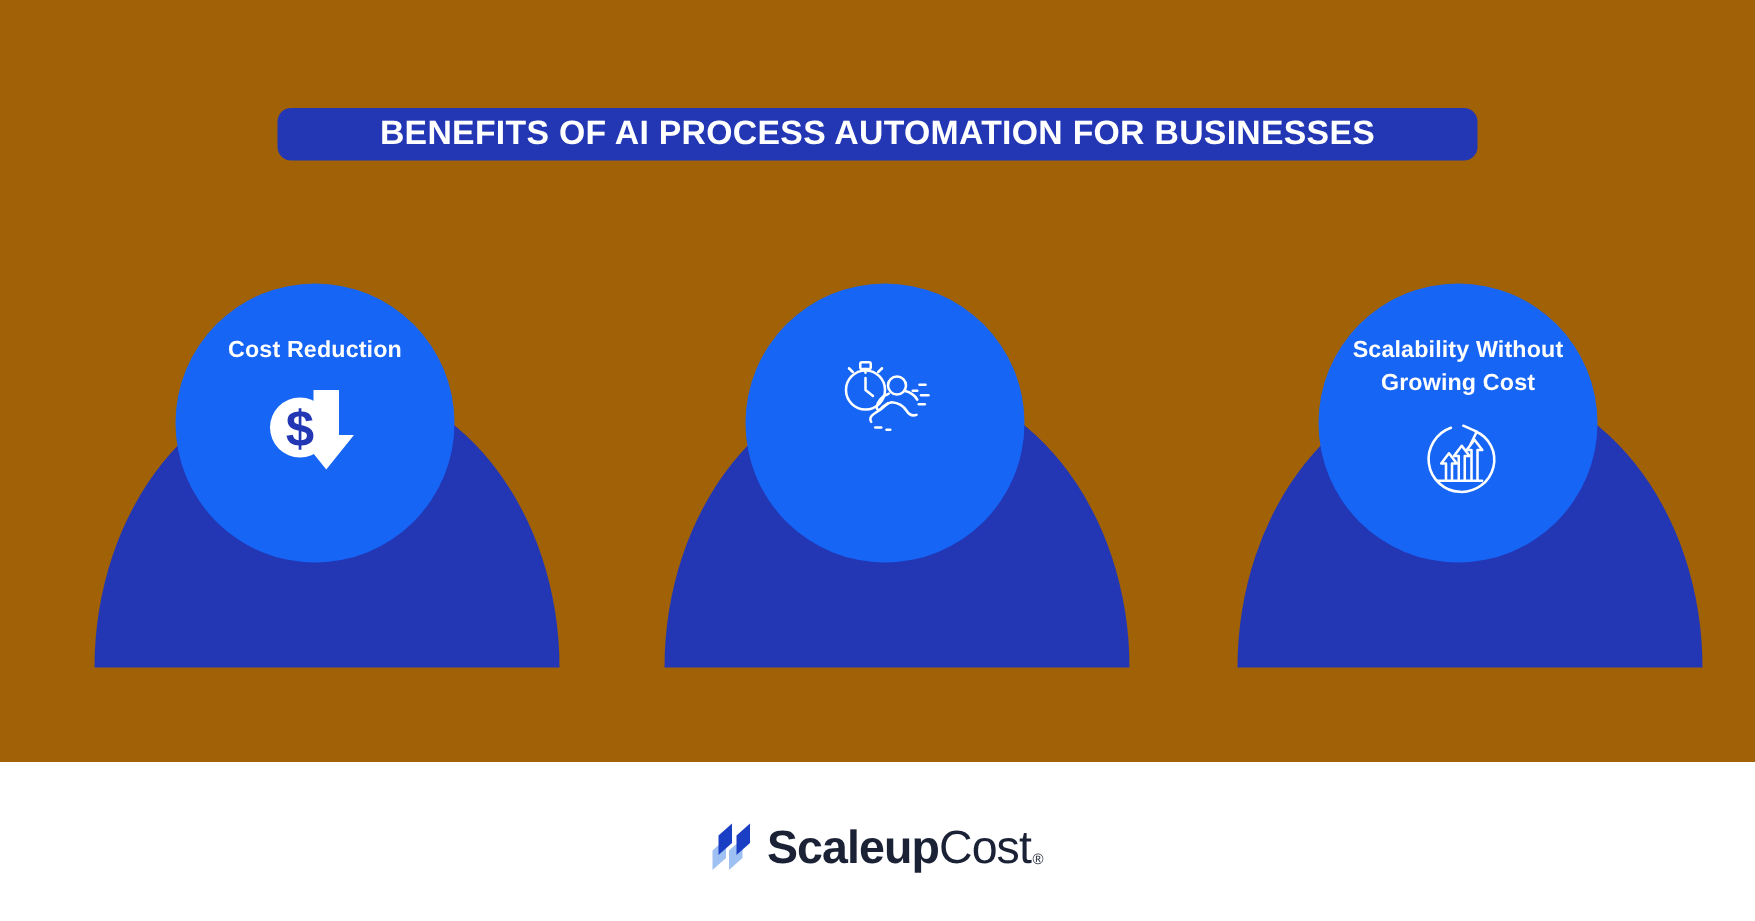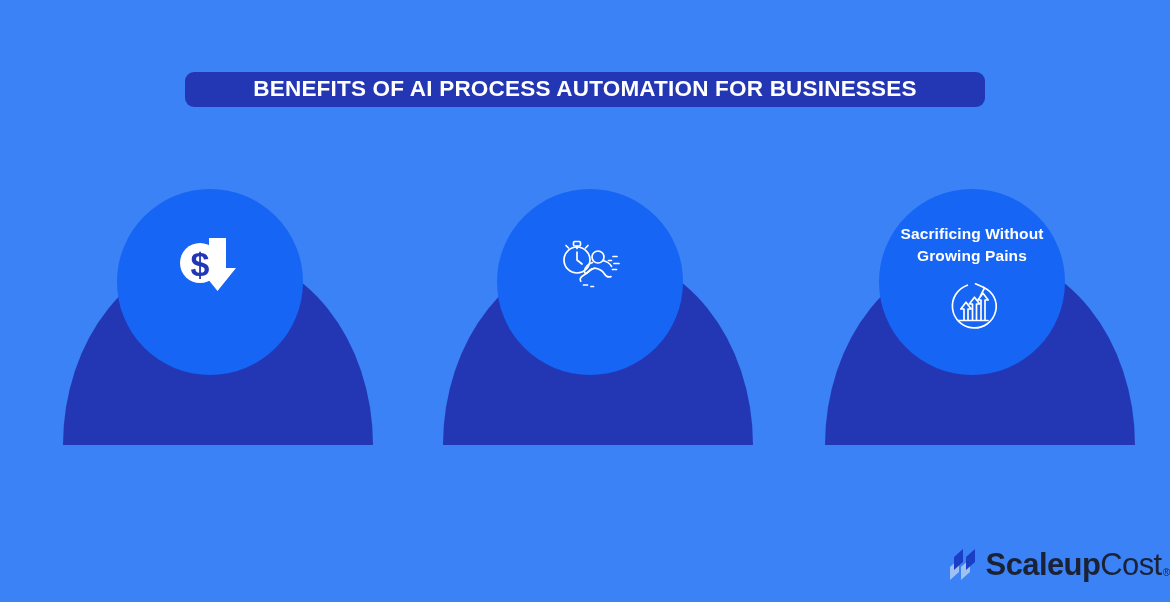--- a/index.html
+++ b/index.html
@@ -12,22 +12,22 @@
     height: 614px;
     background: #ffffff;
     font-family: "Liberation Sans", sans-serif;
     overflow: hidden;
     position: relative;
   }
 
   #infographic {
     position: relative;
     width: 1170px;
-    height: 602px;
-    background: #3b82f6;
+    height: 508px;
+    background: #a16207;
   }
 
   
   .title-bar {
     position: absolute;
     left: 185px;
     top: 72px;
     width: 800px;
     height: 35px;
     background: #2337B5;
@@ -109,21 +109,21 @@
 
   
   .logo {
     position: absolute;
     left: 0;
     right: 0;
     top: 543px;
     height: 42px;
     display: flex;
     align-items: center;
-    justify-content: flex-end;
+    justify-content: center;
     gap: 7px;
   }
   .logo-mark { width: 30px; height: 32px; display: block; }
   .logo-wordmark {
     display: flex;
     align-items: baseline;
     line-height: 1;
   }
   .logo-scaleup {
     font-family: "Liberation Sans", sans-serif;
@@ -154,20 +154,21 @@
 
 <div id="infographic">
 
   <div class="title-bar">
     <div class="title-text">BENEFITS OF AI PROCESS AUTOMATION FOR BUSINESSES</div>
   </div>
 
   <div class="column" id="col-1">
     <div class="arch"></div>
     <div class="bubble">
+      <div class="bubble-label">Cost Reduction</div>
       <div class="bubble-icon">
         <svg width="64" height="58" viewBox="0 0 64 58" xmlns="http://www.w3.org/2000/svg">
 
           <path d="M31 2 h17 v30 h10 L39.5 55 L21 32 h10 V2 Z" fill="#ffffff"></path>
 
           <circle cx="22" cy="27" r="20" fill="#ffffff"></circle>
           <text x="22" y="39.5" text-anchor="middle" font-family="Liberation Sans, sans-serif" font-size="34" font-weight="bold" fill="#2337B5">$</text>
         </svg>
       </div>
     </div>
@@ -201,21 +202,21 @@
           <path d="M25.5 50 h4"></path>
           <path d="M33 51.5 h2.5"></path>
         </svg>
       </div>
     </div>
   </div>
 
   <div class="column" id="col-3">
     <div class="arch"></div>
     <div class="bubble">
-      <div class="bubble-label">Sacrificing Without Growing Pains</div>
+      <div class="bubble-label">Scalability Without Growing Cost</div>
       <div class="bubble-icon">
         <svg width="60" height="58" viewBox="0 0 60 58" xmlns="http://www.w3.org/2000/svg" fill="none" stroke="#ffffff" stroke-width="1.7" stroke-linecap="round" stroke-linejoin="round">
 
           <path d="M41.5 9.5 C51 13.5 56 23.5 53.6 33.4 C51.1 43.6 41.6 50.5 31.1 49.9
                    C20.6 49.3 12 41.4 10.6 31 C9.2 20.6 15.4 10.7 25.3 7.2"></path>
           <path d="M33.5 5.8 L42.5 9.8 L38.4 18.2"></path>
 
           <path d="M16 42.5 h30"></path>
 
           <path d="M22 42 V31 h-3.2 L24 24.2 L29.2 31 H26 v11"></path>

